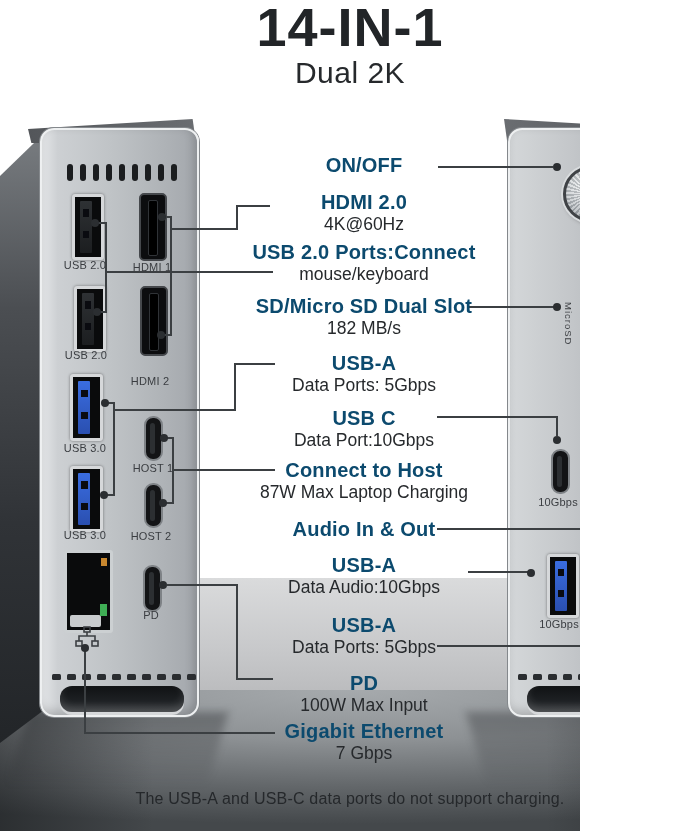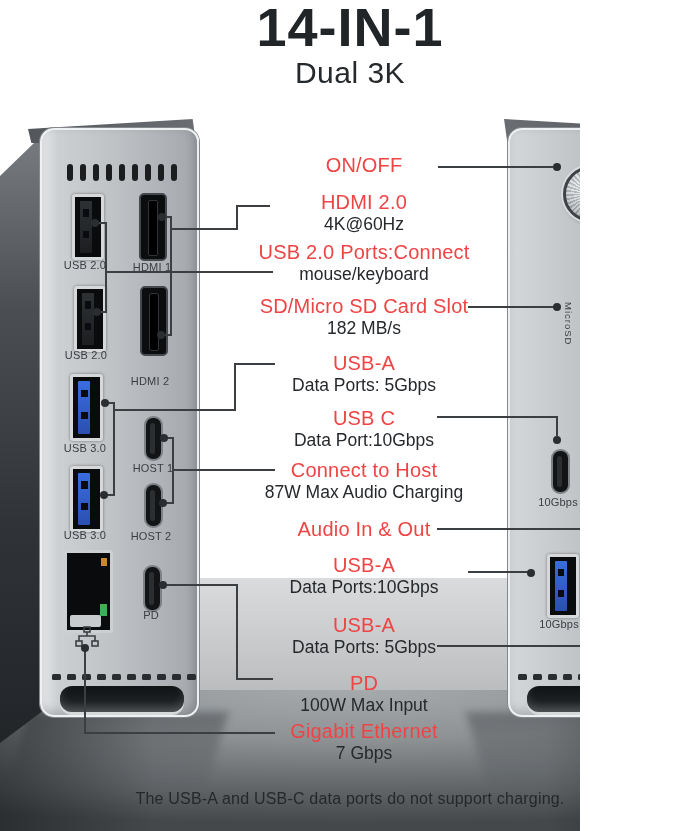--- a/index.html
+++ b/index.html
@@ -87,38 +87,38 @@
 
   .jack{position:absolute;left:614px;top:461px;width:20px;height:20px;border-radius:50%;
         background:radial-gradient(circle at 40% 35%,#232527,#070808 70%);box-shadow:0 0 0 1px #8d9195;}
 
   .brand{position:absolute;left:680px;top:166px;font-size:27px;font-weight:bold;color:#26292c;letter-spacing:1px;}
   .fcc{position:absolute;left:665px;top:615px;font-size:23px;font-weight:bold;color:#202326;
        transform:rotate(-7deg);letter-spacing:-1px;}
 
   
   .callout{position:absolute;left:224px;width:280px;text-align:center;}
-  .cl{font-size:20px;font-weight:normal;line-height:22px;letter-spacing:.2px;color:#ef4444;}
+  .cl{font-size:20px;font-weight:bold;line-height:22px;letter-spacing:.2px;color:#0c4a6e;}
   .cs{font-size:17.5px;line-height:21px;margin-top:1px;color:#26292c;}
   .lines{position:absolute;left:0;top:0;pointer-events:none;}
   .footnote{position:absolute;left:0;top:790px;width:700px;text-align:center;
             font-size:16px;color:#25282b;letter-spacing:.2px;}
 </style>
 </head>
 <body>
 
 <div class="canvas">
 
   <div class="bg-band"></div>
   <div class="bg-floor"></div>
   <div class="refl refl-l"></div>
   <div class="refl refl-r"></div>
 
   <div class="title">14-IN-1</div>
-  <div class="subtitle">Dual 3K</div>
+  <div class="subtitle">Dual 2K</div>
 
   <div class="abs side ld-side"></div>
   <div class="abs ld-top"></div>
   <div class="abs face ld-face">
 
     <div class="vent" style="left:25px;top:34px"></div>
     <div class="vent" style="left:38px;top:34px"></div>
     <div class="vent" style="left:51px;top:34px"></div>
     <div class="vent" style="left:64px;top:34px"></div>
     <div class="vent" style="left:77px;top:34px"></div>
@@ -293,41 +293,41 @@
   </div>
   <div class="callout" style="top:191px">
     <div class="cl">HDMI 2.0</div>
     <div class="cs">4K@60Hz</div>
   </div>
   <div class="callout" style="top:241px">
     <div class="cl">USB 2.0 Ports:Connect</div>
     <div class="cs">mouse/keyboard</div>
   </div>
   <div class="callout" style="top:295px">
-    <div class="cl">SD/Micro SD Card Slot</div>
+    <div class="cl">SD/Micro SD Dual Slot</div>
     <div class="cs">182 MB/s</div>
   </div>
   <div class="callout" style="top:352px">
     <div class="cl">USB-A</div>
     <div class="cs">Data Ports: 5Gbps</div>
   </div>
   <div class="callout" style="top:407px">
     <div class="cl">USB C</div>
     <div class="cs">Data Port:10Gbps</div>
   </div>
   <div class="callout" style="top:459px">
     <div class="cl">Connect to Host</div>
-    <div class="cs">87W Max Audio Charging</div>
+    <div class="cs">87W Max Laptop Charging</div>
   </div>
   <div class="callout" style="top:518px">
     <div class="cl">Audio In &amp; Out</div>
   </div>
   <div class="callout" style="top:554px">
     <div class="cl">USB-A</div>
-    <div class="cs">Data Ports:10Gbps</div>
+    <div class="cs">Data Audio:10Gbps</div>
   </div>
   <div class="callout" style="top:614px">
     <div class="cl">USB-A</div>
     <div class="cs">Data Ports: 5Gbps</div>
   </div>
   <div class="callout" style="top:672px">
     <div class="cl">PD</div>
     <div class="cs">100W Max Input</div>
   </div>
   <div class="callout" style="top:720px">

